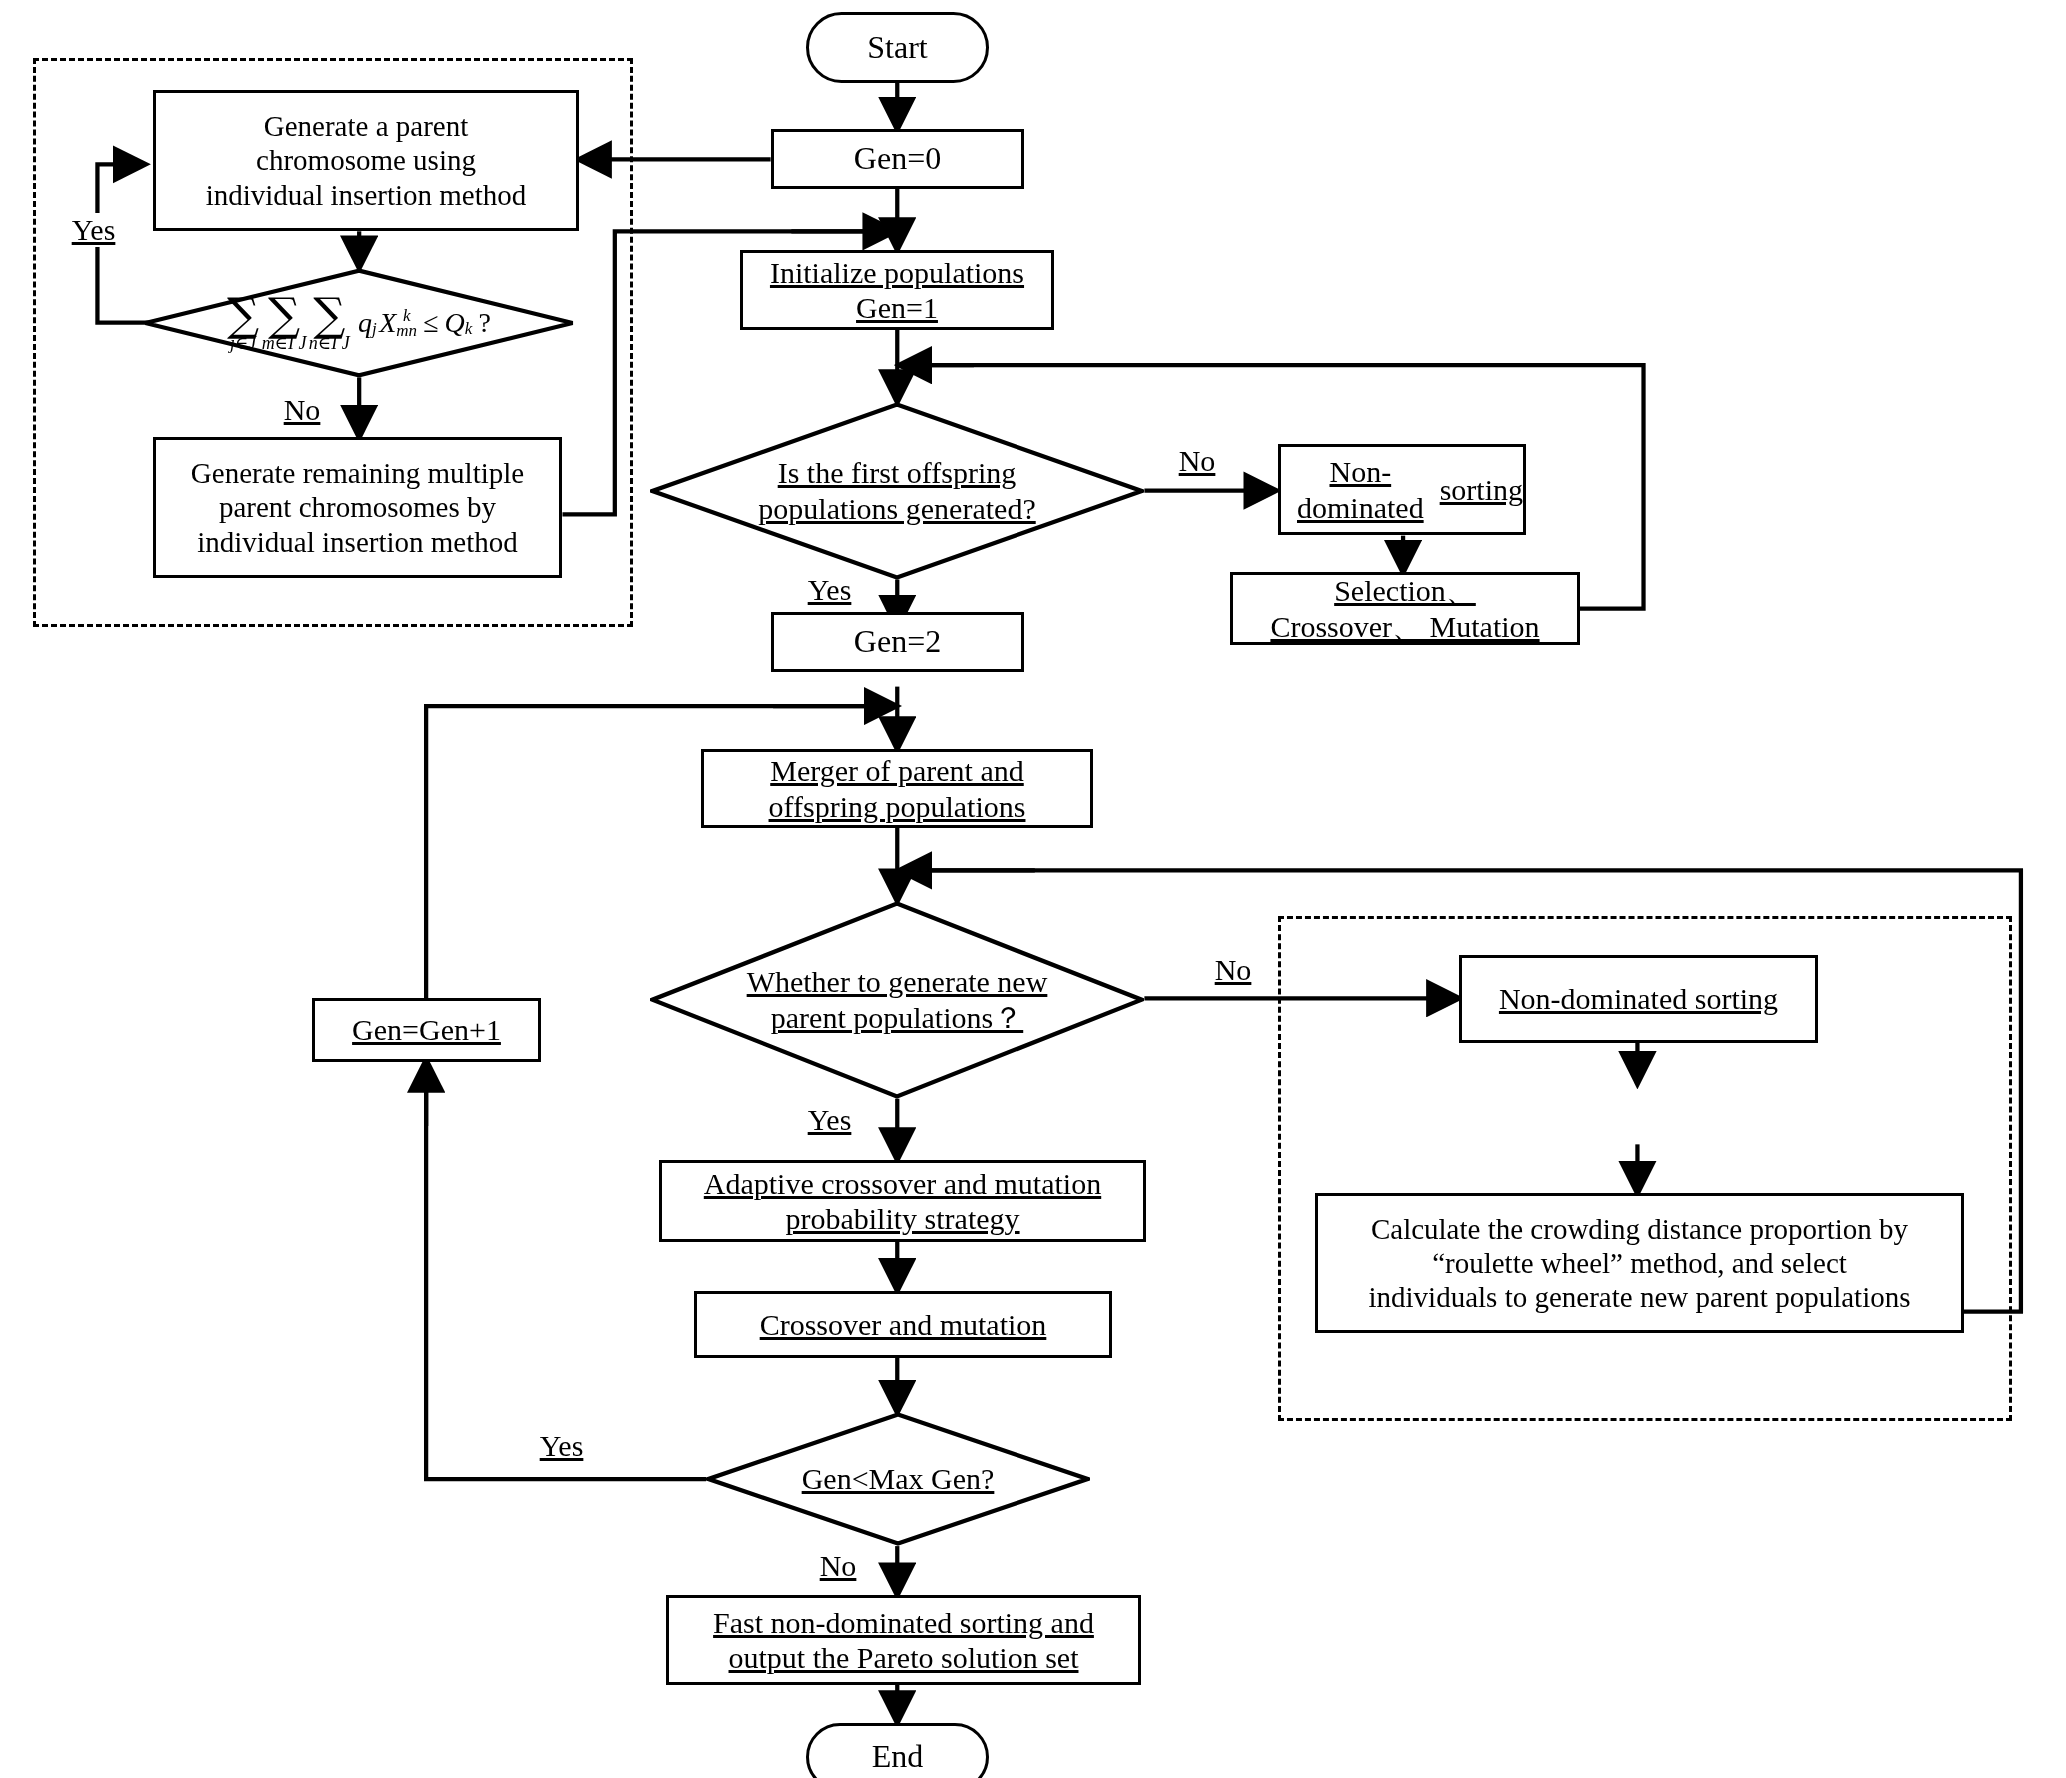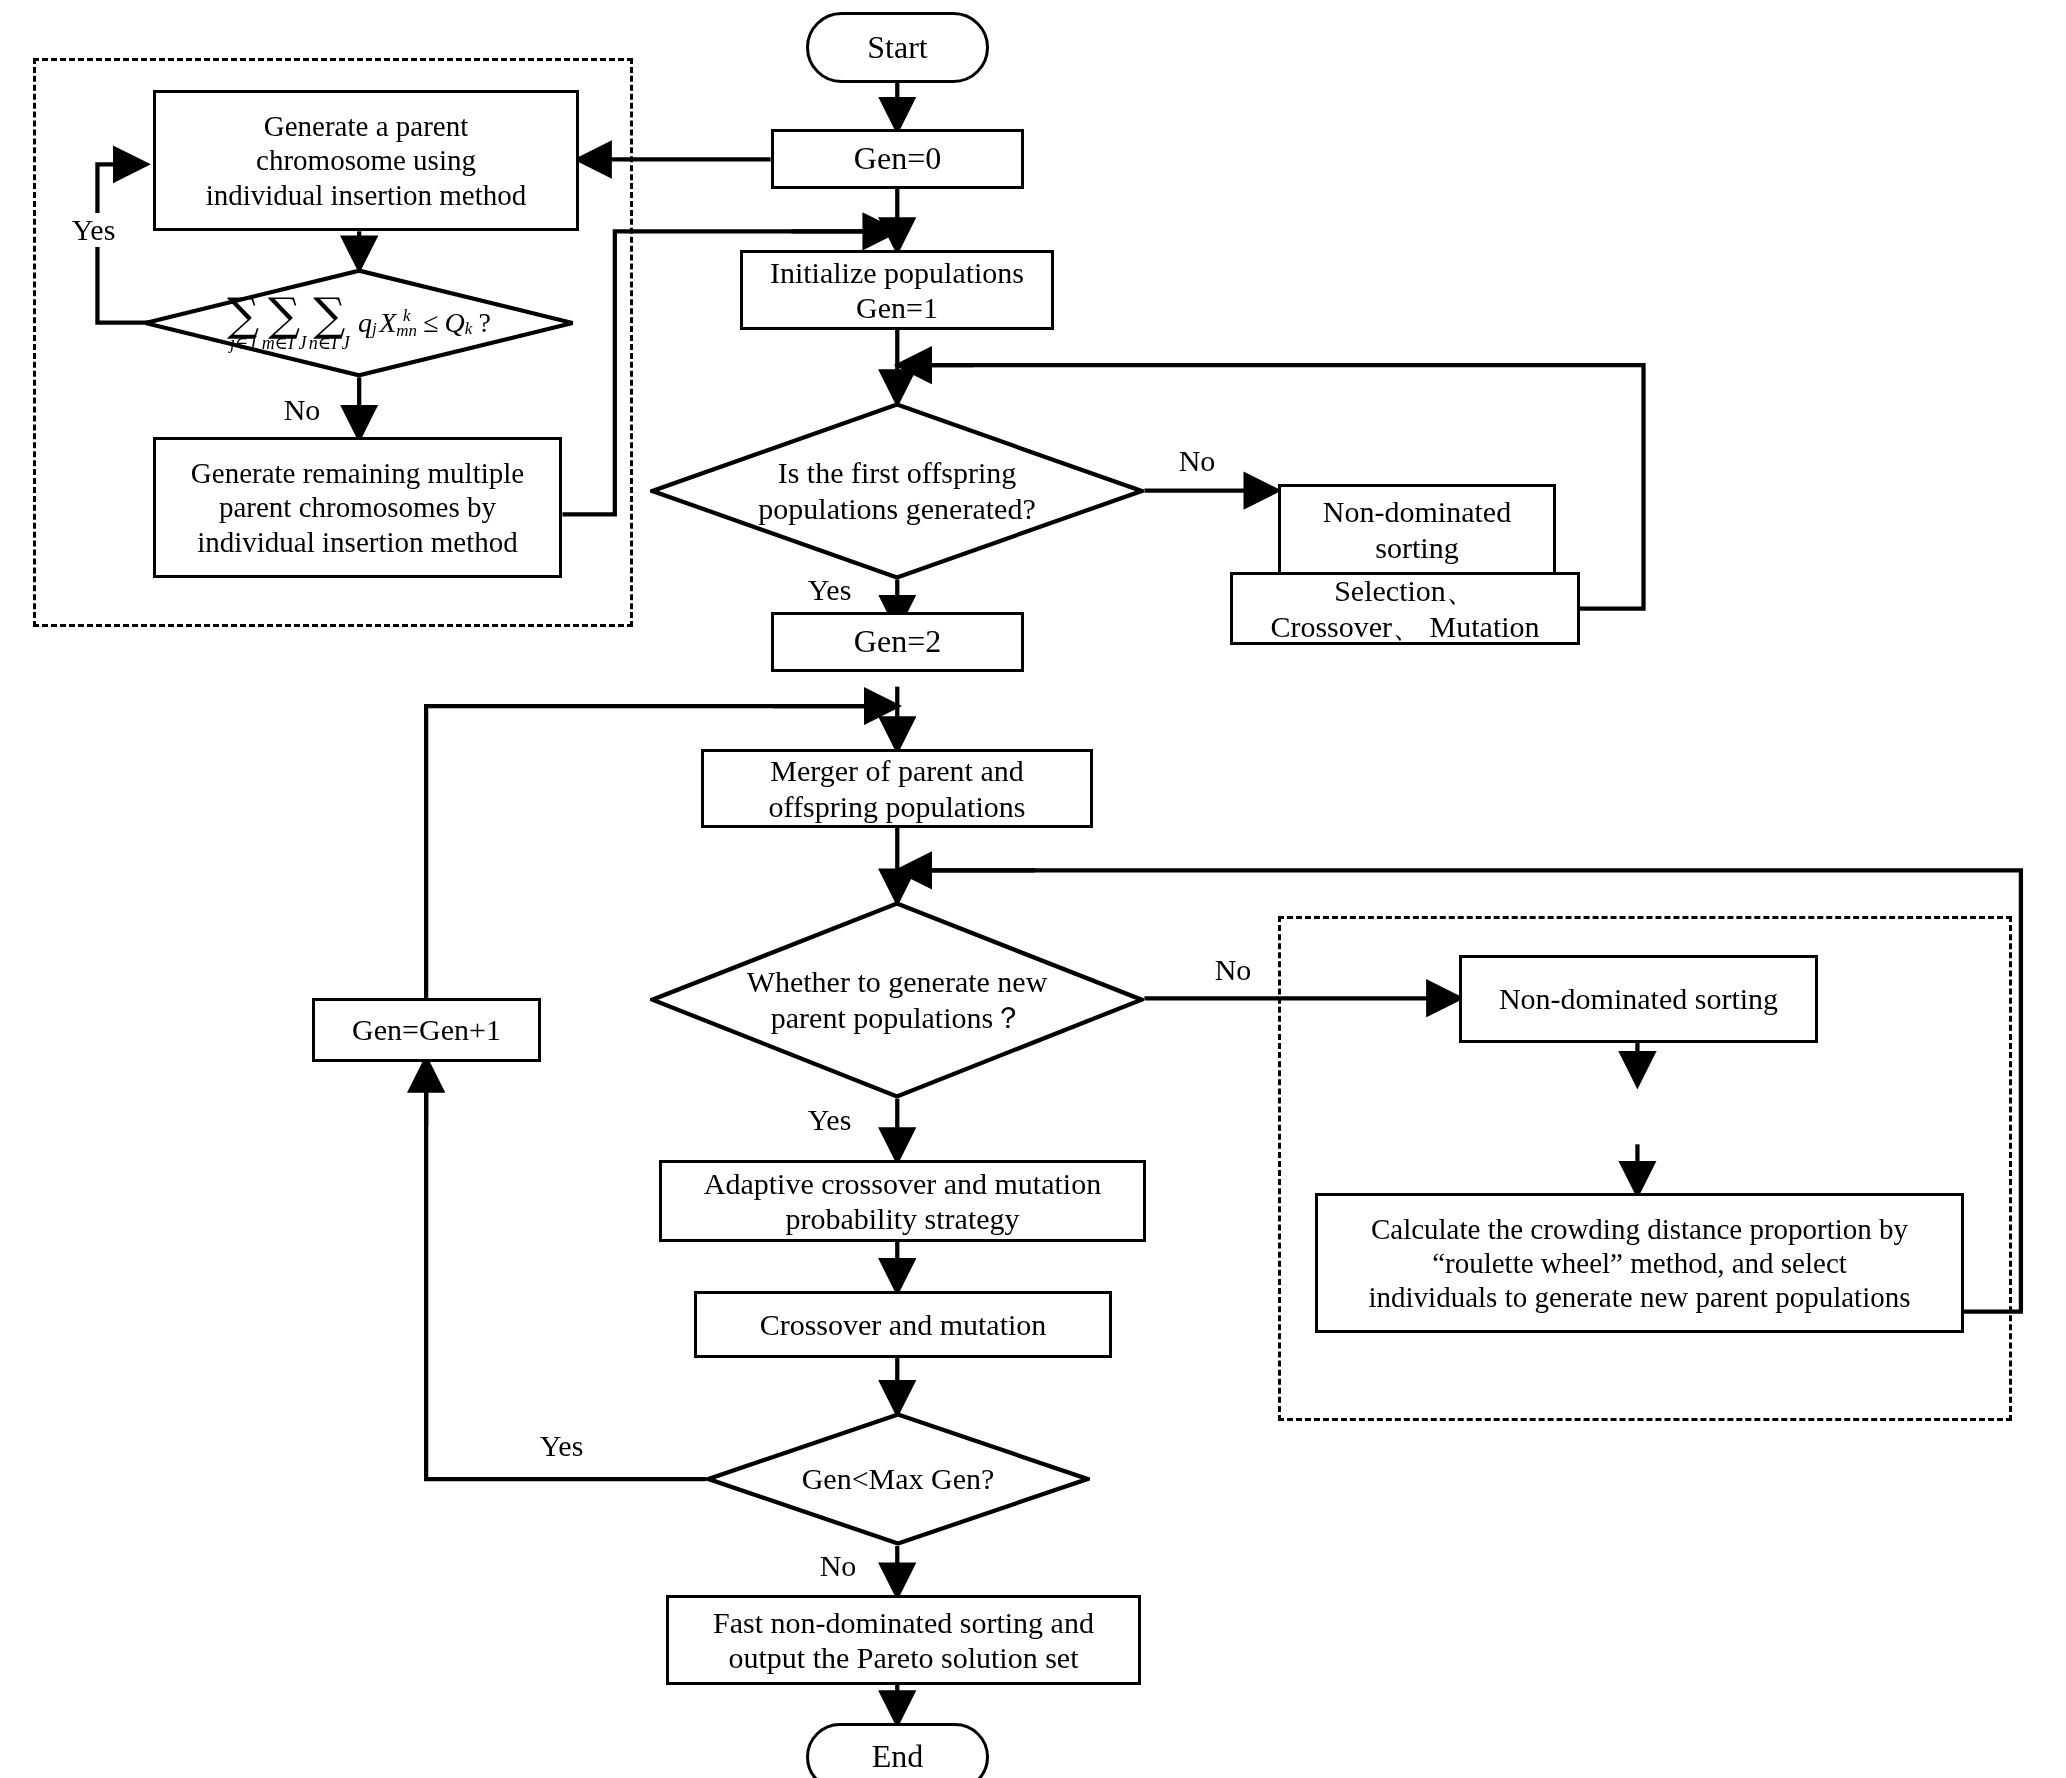--- a/index.html
+++ b/index.html
@@ -59,21 +59,21 @@
   }
   .edge-label {
     position: absolute;
     color: #000000;
     white-space: nowrap;
     z-index: 6;
     background: #ffffff;
     padding: 0 3.7px;
   }
   .fs-48 { font-size: 29px; }
-  .fs-50 { font-size: 30px; }
+  .fs-50 { font-size: 30px; text-decoration: underline; }
   .fs-52 { font-size: 32px; }
   .formula {
     font-family: "Liberation Serif", "DejaVu Serif", serif;
     font-style: italic;
     font-size: 28px;
     white-space: nowrap;
     display: inline-flex;
     align-items: center;
     gap: 2.4px;
   }
@@ -192,21 +192,21 @@
   <div class="diamond-wrap" style="left:650px; top:402px; width:494px; height:178px;">
     <svg width="494" height="178" style="position:absolute;left:0;top:0;" viewBox="0 0 812 292">
       <polygon points="406,4 808,146 406,288 4,146" fill="#ffffff" stroke="#000" stroke-width="7"></polygon>
     </svg>
     <div class="diamond-label fs-50">
       <div>Is the first offspring</div>
       <div>populations generated?</div>
     </div>
   </div>
 
-  <div class="node rect fs-50" style="left:1278px; top:444px; width:278px; height:91px; flex-direction:column;margin-top:40px;">
+  <div class="node rect fs-50" style="left:1278px; top:444px; width:248px; height:91px; flex-direction:row;">
     <span>Non-dominated</span>
     <span>sorting</span>
   </div>
 
   <div class="node rect fs-50" style="left:1230px; top:572px; width:350px; height:73px; flex-direction:column;">
     <span>Selection、</span>
     <span>Crossover、 Mutation</span>
   </div>
 
   <div class="node rect fs-52" style="left:771px; top:612px; width:253px; height:60px;">

